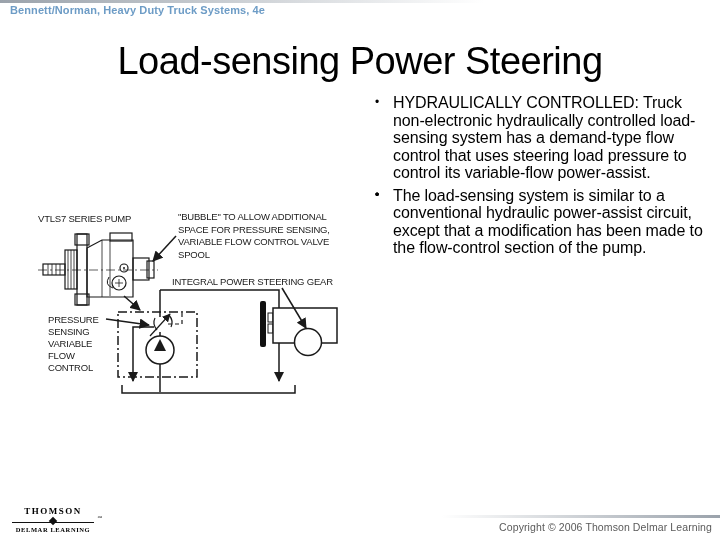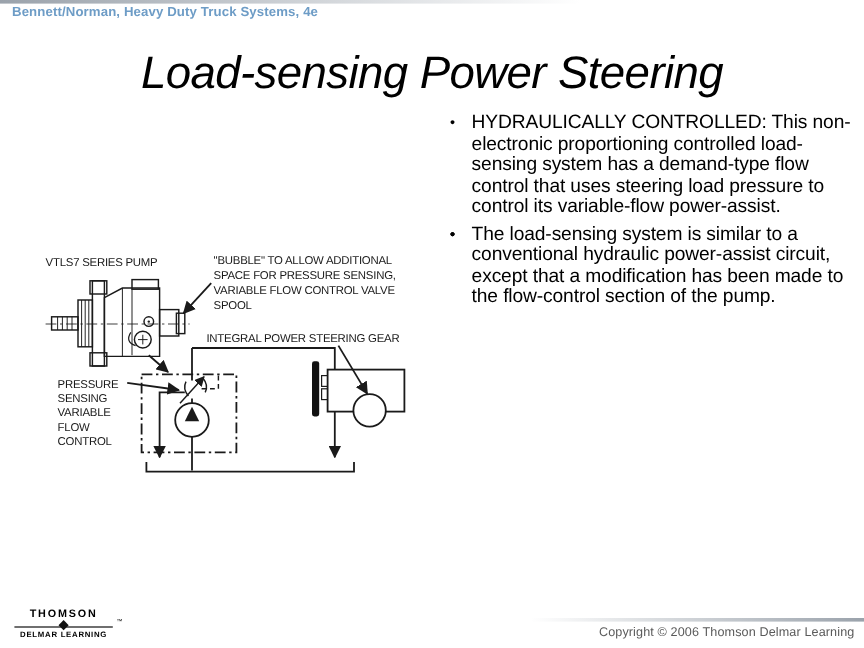--- a/index.html
+++ b/index.html
@@ -14,40 +14,40 @@
   .bottom-gradient{
     position:absolute;right:0;top:515px;width:278px;height:3px;
     background:linear-gradient(to right,#ffffff,#9aa2ab);
   }
   .book-header{
     position:absolute;left:10px;top:4px;
     font-size:11px;font-weight:bold;color:#6d9cc6;letter-spacing:0.1px;
   }
   .slide-title{
     position:absolute;left:0;right:0;top:40px;text-align:center;
-    font-size:38px;color:#000;letter-spacing:-0.5px;white-space:nowrap;font-style:italic;
+    font-size:38px;color:#000;letter-spacing:-0.5px;white-space:nowrap;
   }
   .bullets{
     position:absolute;left:372px;top:94px;width:340px;
     list-style:none;margin:0;padding:0;
   }
   .bullets li{
     position:relative;padding-left:21px;margin-bottom:5px;
     font-size:16px;line-height:17.5px;color:#000;letter-spacing:-0.1px;
   }
   .bullets .marker{
     position:absolute;left:3px;top:0;font-size:12px;line-height:17.5px;
   }
   .diagram-svg{position:absolute;left:10px;top:200px;}
   .diagram-svg text{
     font-family:"Liberation Sans", sans-serif;font-size:9.5px;
     fill:#1a1a1a;letter-spacing:-0.2px;
   }
   .logo{
-    position:absolute;left:12px;top:506px;width:82px;text-align:center;color:#000;
+    position:absolute;left:12px;top:506px;width:82px;text-align:center;color:#000;font-family:Liberation Serif, serif;
   }
   .logo .brand{font-size:9px;font-weight:bold;letter-spacing:1.5px;}
   .logo .rule{
     position:relative;margin-top:1px;height:5px;border-bottom:1.5px solid #111;
   }
   .logo .diamond{
     position:absolute;left:50%;top:1px;width:6px;height:6px;margin-left:-3px;
     background:#111;transform:rotate(45deg);
   }
   .logo .tm{
@@ -67,21 +67,21 @@
   <div class="top-gradient"></div>
   <div class="bottom-gradient"></div>
 
   <div class="book-header">Bennett/Norman, Heavy Duty Truck Systems, 4e</div>
 
   <h1 class="slide-title" style="margin:0;font-weight:400;">Load-sensing Power Steering</h1>
 
   <ul class="bullets">
     <li>
       <span class="marker">•</span>
-      <span>HYDRAULICALLY CONTROLLED: This non-electronic proportioning controlled load-sensing system has a demand-type flow control that uses steering load pressure to control its variable-flow power-assist.</span>
+      <span>HYDRAULICALLY CONTROLLED: Truck non-electronic hydraulically controlled load-sensing system has a demand-type flow control that uses steering load pressure to control its variable-flow power-assist.</span>
     </li>
     <li>
       <span class="marker">•</span>
     </li>
     <li>
       <span class="marker">•</span>
     </li>
     <li>
       <span class="marker">•</span>
       <span>The load-sensing system is similar to a conventional hydraulic power-assist circuit, except that a modification has been made to the flow-control section of the pump.</span>

